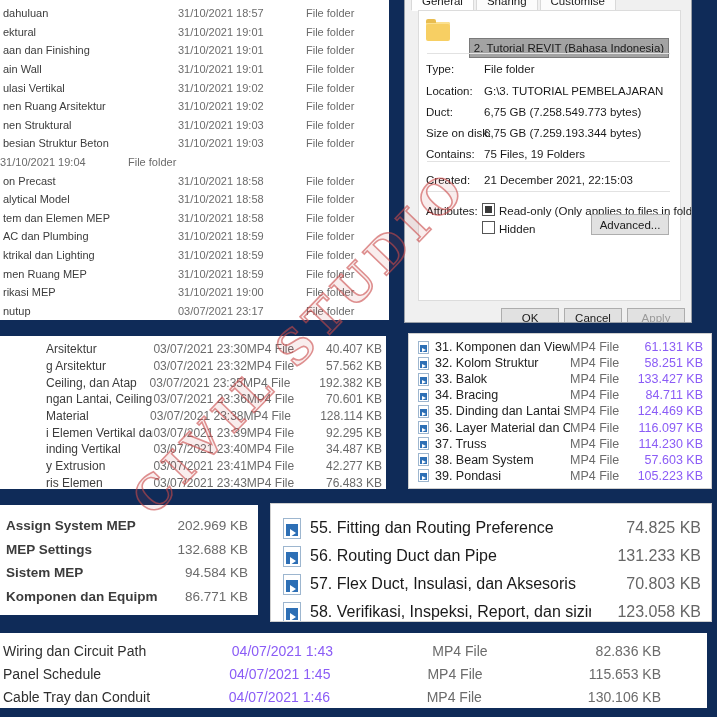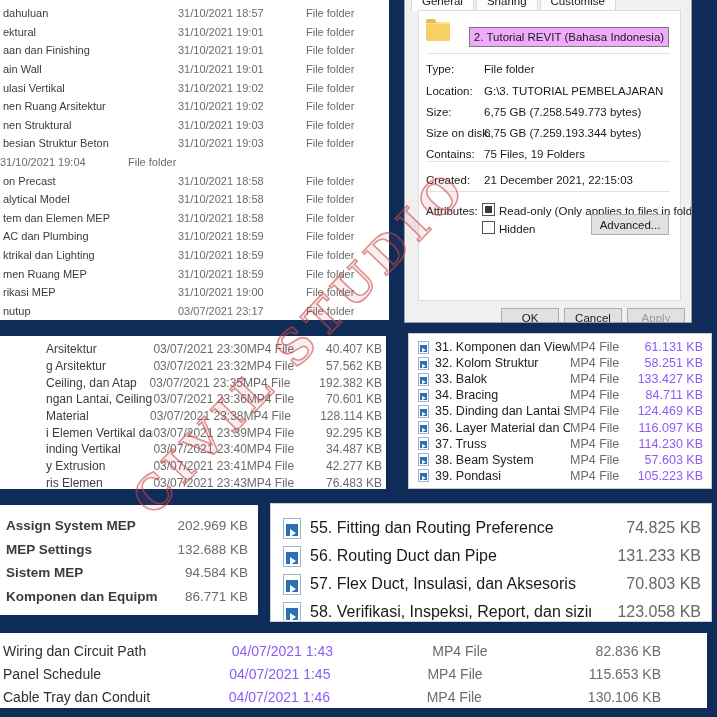--- a/index.html
+++ b/index.html
@@ -16,21 +16,21 @@
   .toplist .c-type { flex:1; color:#6b6b6b; white-space:nowrap; }
 
   
   .dialog { left:404px; top:0; width:288px; height:323px; background:#f0f0f0; border:1px solid #9aa0a8; border-top:none; overflow:hidden;padding-left:18px; }
   .tabs { position:absolute; left:6px; top:-8px; display:flex; }
   .tab { height:19px; padding:2px 10px 0; font-size:11.5px; color:#1a1a1a; background:#fcfcfc; border:1px solid #d9d9d9; margin-right:2px; }
   .tab.active { background:#fff; border-bottom-color:#fff; }
   .page { position:absolute; left:13px; top:10px; width:263px; height:291px; background:#fff; border:1px solid #dcdcdc; }
   .folder-icon { position:absolute; left:7px; top:11px; width:24px; height:19px; background:#f7cf63; border-radius:2px; box-shadow:inset 0 2px 0 #fbe08e; }
   .folder-icon:before { content:""; position:absolute; left:0; top:-3px; width:10px; height:4px; background:#e9bd4f; border-radius:2px 2px 0 0; }
-  .name-field { position:absolute; left:50px; top:16px; width:200px; height:20px; border:1px solid #7a7a7a; background:#f0abfc; font-size:11.5px; color:#1a1a1a; display:flex; align-items:center; justify-content:center; white-space:nowrap; }
+  .name-field { position:absolute; left:50px; top:27px; width:200px; height:20px; border:1px solid #7a7a7a; background:#a3a3a3; font-size:11.5px; color:#1a1a1a; display:flex; align-items:center; justify-content:center; white-space:nowrap; }
   .sep { position:absolute; left:8px; width:243px; height:1px; background:#e2e2e2; }
   .frow { position:absolute; left:0; width:100%; height:16px; font-size:11.5px; color:#1a1a1a; }
   .frow .lbl { position:absolute; left:7px; white-space:nowrap; }
   .frow .val { position:absolute; left:65px; white-space:nowrap; }
   .cb { position:absolute; width:13px; height:13px; border:1px solid #555; background:#fff; }
   .cb.checked:before { content:""; position:absolute; left:2px; top:2px; width:7px; height:7px; background:#3a3a3a; }
   .adv-btn { position:absolute; left:172px; top:203px; width:78px; height:21px; background:#e1e1e1; border:1px solid #adadad; font-size:11.5px; color:#1a1a1a; display:flex; align-items:center; justify-content:center; }
   .dlg-btn { position:absolute; top:308px; width:58px; height:22px; background:#e1e1e1; border:1px solid #adadad; font-size:11.5px; color:#1a1a1a; display:flex; align-items:flex-start; justify-content:center; padding-top:3px; }
   .dlg-btn.disabled { color:#9a9a9a; }
 
@@ -197,21 +197,21 @@
 
     <div class="frow" style="top:52px">
       <span class="lbl">Type:</span>
       <span class="val">File folder</span>
     </div>
     <div class="frow" style="top:74px">
       <span class="lbl">Location:</span>
       <span class="val">G:\3. TUTORIAL PEMBELAJARAN</span>
     </div>
     <div class="frow" style="top:95px">
-      <span class="lbl">Size:</span>
+      <span class="lbl">Duct:</span>
       <span class="val">6,75 GB (7.258.549.773 bytes)</span>
     </div>
     <div class="frow" style="top:116px">
       <span class="lbl">Size on disk:</span>
       <span class="val">6,75 GB (7.259.193.344 bytes)</span>
     </div>
     <div class="frow" style="top:137px">
       <span class="lbl">Contains:</span>
       <span class="val">75 Files, 19 Folders</span>
     </div>

